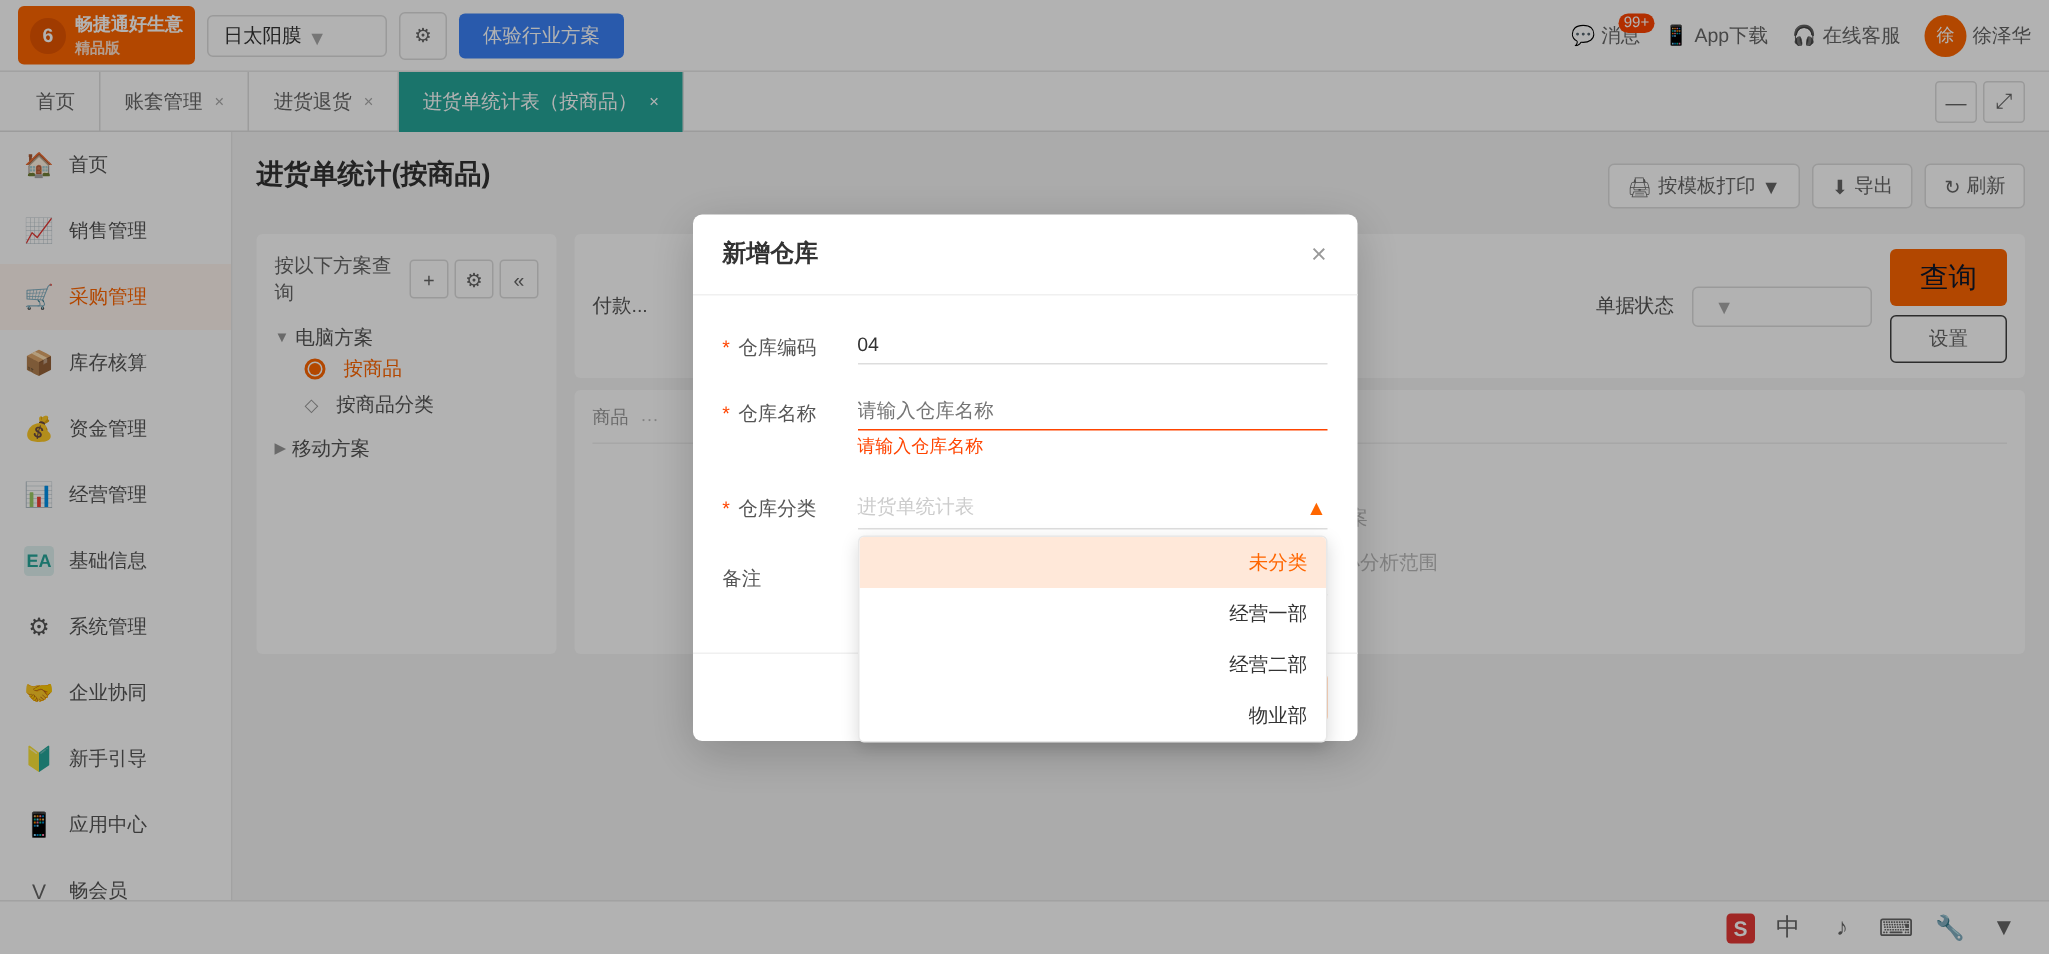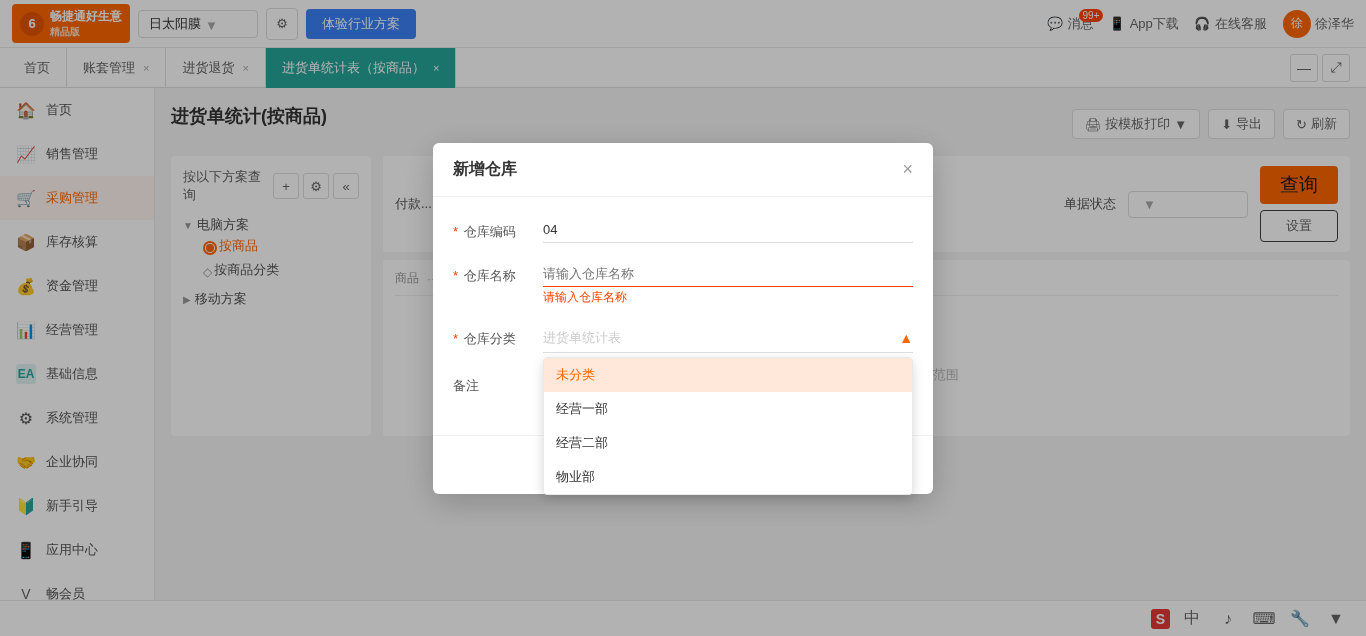--- a/index.html
+++ b/index.html
@@ -64,40 +64,40 @@
     .content { flex:1; padding: 16px; background: #f5f5f5; position:relative; }
     .page-title { font-size: 18px; font-weight: bold; color: #333; margin-bottom: 16px; }
     .filter-action-btn { width:26px; height:26px; border:1px solid #ddd; border-radius:3px; display:flex; align-items:center; justify-content:center; cursor:pointer; color:#666; font-size:13px; }
 
     .tree-node { padding: 4px 0; }
     .tree-node-header { display:flex; align-items:center; gap:4px; cursor:pointer; color:#555; }
     .tree-triangle { font-size:10px; color:#999; }
     .tree-radio { width:14px; height:14px; border-radius:50%; border:2px solid #ff6600; display:flex; align-items:center; justify-content:center; }
     .tree-radio.filled::after { content:''; width:8px; height:8px; background:#ff6600; border-radius:50%; }
     .tree-children { padding-left: 20px; }
-    .tree-child-item { display:flex; align-items:flex-end; gap:2px; padding: 3px 0; cursor:pointer; color:#555; }
+    .tree-child-item { display:flex; align-items:center; gap:12px; padding: 3px 0; cursor:pointer; color:#555; }
     .tree-child-icon { font-size:12px; color:#999; }
     .query-btn { background:#ff6600; color:#0f172a; border:none; border-radius:4px; padding:6px 20px; cursor:pointer; font-size:19px; }
     .set-btn { background:#fff; color:#666; border:1px solid #404040; border-radius:4px; padding:6px 20px; cursor:pointer; font-size:13px; }
     .print-btn { display:flex; align-items:center; gap:4px; border:1px solid #ddd; border-radius:4px; padding:5px 12px; cursor:pointer; color:#666; font-size:13px; background:#fff; }
     .export-btn { display:flex; align-items:center; gap:4px; border:1px solid #ddd; border-radius:4px; padding:5px 12px; cursor:pointer; color:#666; font-size:13px; background:#fff; }
     .refresh-btn { display:flex; align-items:center; gap:4px; border:1px solid #ddd; border-radius:4px; padding:5px 12px; cursor:pointer; color:#666; font-size:13px; background:#fff; }
 
     .select-field { border:1px solid #ddd; border-radius:4px; padding:5px 10px; color:#999; font-size:13px; display:flex; align-items:center; gap:4px; cursor:pointer; background:#fff; min-width:120px; }
 
     
     .overlay {
       position: fixed; top:0; left:0; right:0; bottom:0;
       background: rgba(0,0,0,0.3); z-index: 100;
       display: flex; align-items: center; justify-content: center;
     }
 
     
     .modal {
-      background: #fff; border-radius: 6px; width: 500px;
+      background: #fff; border-radius: 6px; width: 443px;
       box-shadow: 0 8px 32px rgba(0,0,0,0.2); position:relative; z-index:101;
       overflow: visible;
     }
     .modal-header {
       display: flex; align-items: center; justify-content: space-between;
       padding: 16px 20px; border-bottom: 1px solid #f0f0f0;
     }
     .modal-title { font-size: 16px; font-weight: bold; color: #333; }
     .modal-close { cursor:pointer; color:#999; font-size:18px; }
     .modal-body { padding: 20px; }
@@ -114,21 +114,21 @@
     .form-select-input {
       width:100%; border:none; border-bottom:1px solid #ddd; padding:5px 0;
       font-size:13px; color:#999; outline:none; display:flex; align-items:center; justify-content:space-between; cursor:pointer;
     }
     .chevron-up { color:#ff6600; font-size:14px; }
 
     
     .dropdown-list {
       position:absolute; top: calc(100% + 4px); left:0; right:0;
       background:#fff; border:1px solid #e8e8e8; border-radius:4px;
-      box-shadow: 0 4px 12px rgba(0,0,0,0.15); z-index:200; overflow:hidden;
+      box-shadow: 0 4px 12px rgba(0,0,0,0.15); z-index:200; overflow:hidden;text-align:right;
     }
     .dropdown-item {
       padding: 8px 12px; cursor:pointer; font-size:13px; color:#333;
     }
     .dropdown-item.selected { background:#ffe8d9; color:#ff6600; }
 
     .modal-footer { display:flex; justify-content:flex-end; padding: 12px 20px; border-top:1px solid #f0f0f0; gap:8px; }
     .save-btn { background:#ff6600; color:#fff; border:none; border-radius:4px; padding:8px 24px; cursor:pointer; font-size:13px; }
 
     .bottom-bar {

